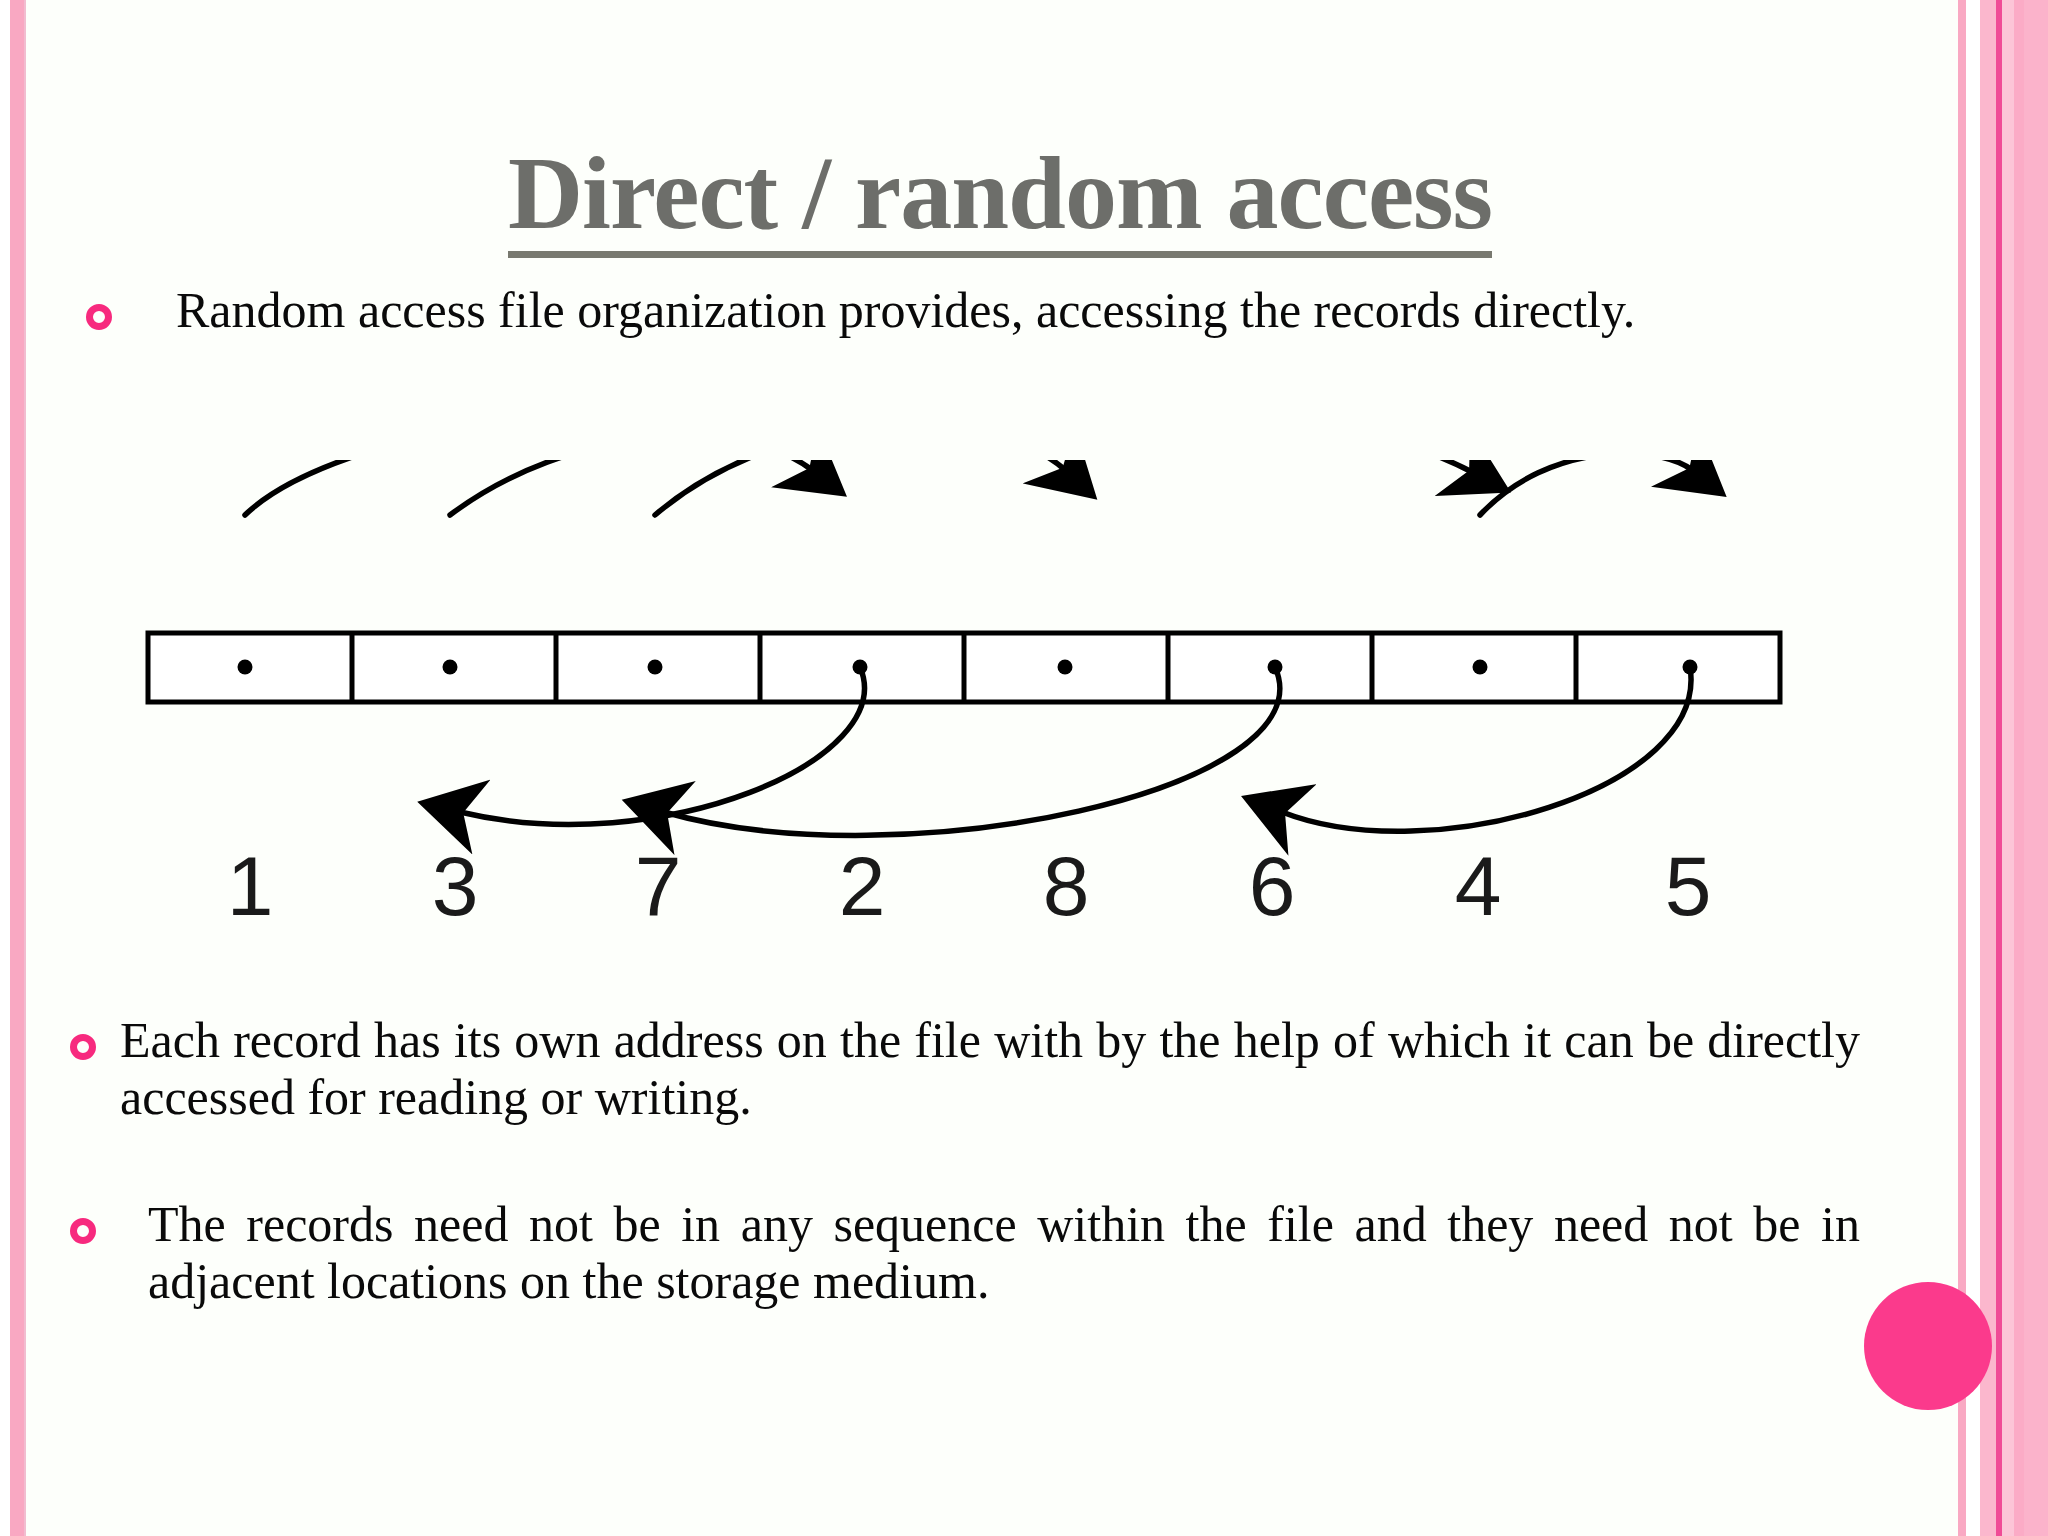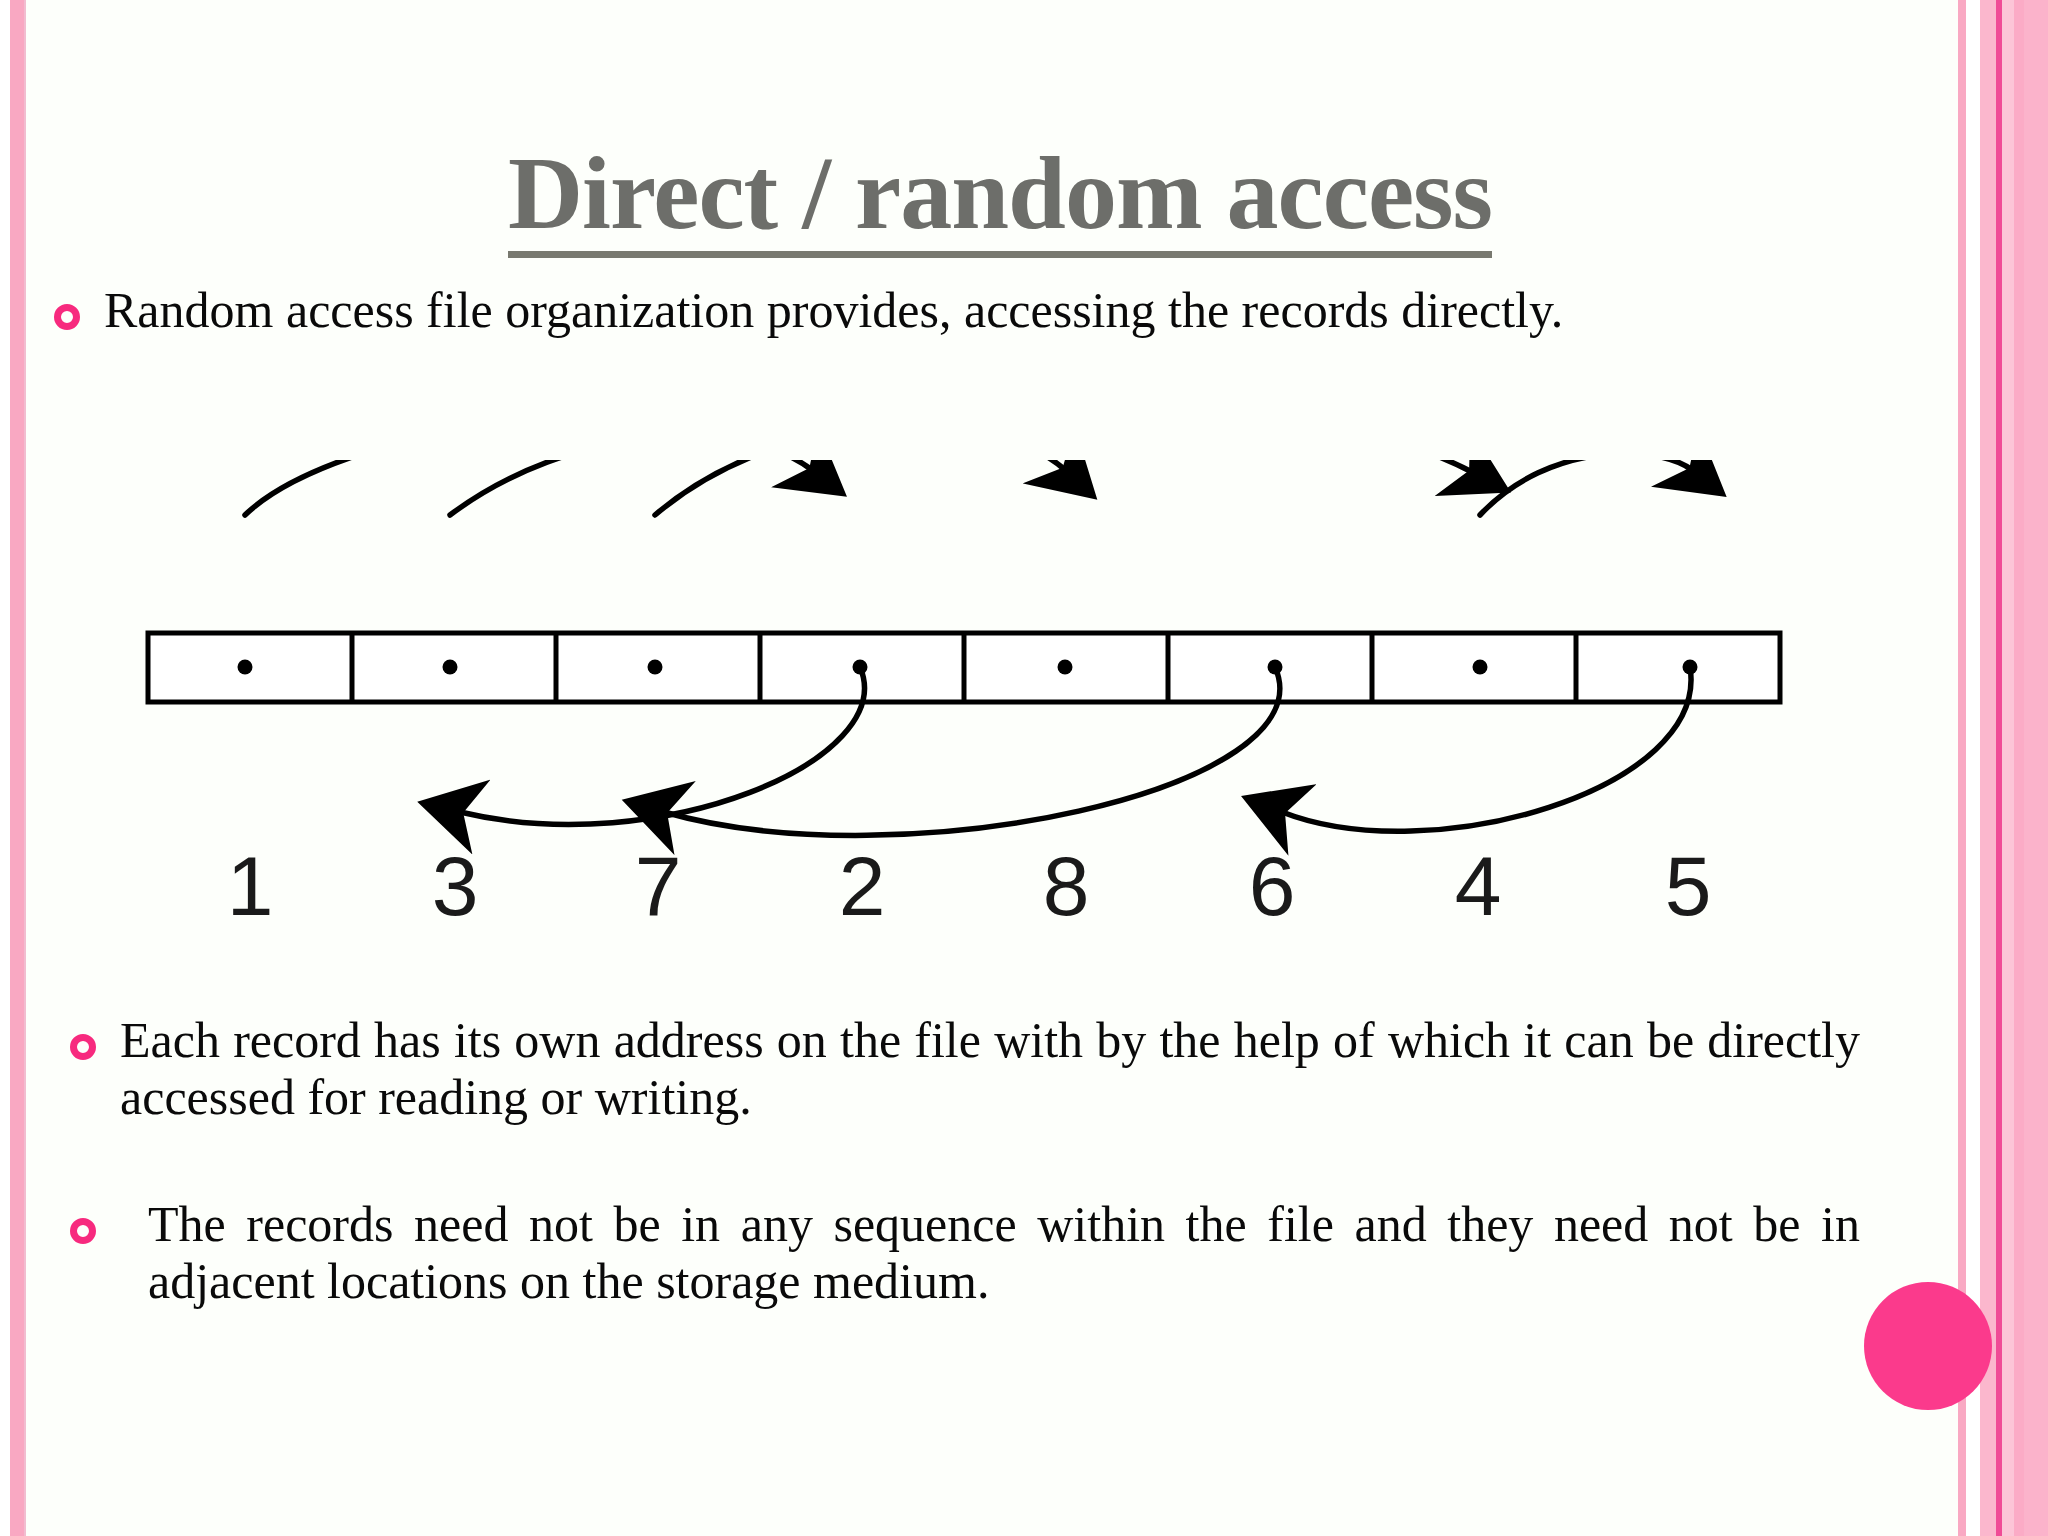--- a/index.html
+++ b/index.html
@@ -106,21 +106,21 @@
   <div class="stripe" style="left:1980px;width:16px;background:#fbb7cd;"></div>
   <div class="stripe" style="left:1996px;width:6px;background:#f04b96;"></div>
   <div class="stripe" style="left:2002px;width:12px;background:#fcc5d7;"></div>
   <div class="stripe" style="left:2014px;width:10px;background:#fbabc6;"></div>
   <div class="stripe" style="left:2024px;width:24px;background:#fbb3cb;"></div>
 
   <div id="title-block">
     <span id="page-title">Direct / random access</span>
   </div>
 
-  <div class="bullet-row" style="left:54px; top:282px; width:1790px;">
+  <div class="bullet-row" style="left:86px; top:282px; width:1790px;gap:40px;">
     <span class="bullet-marker"></span>
     <span class="bullet-text nojustify">Random access file organization provides, accessing the records directly.</span>
   </div>
 
   <div id="diagram">
     <svg width="1780" height="500" viewBox="0 0 1780 500" xmlns="http://www.w3.org/2000/svg">
       <defs>
         <marker id="ah-down" markerWidth="14" markerHeight="14" refX="4" refY="7" orient="auto" markerUnits="strokeWidth">
           <path d="M0,0 L12,7 L0,14 L3.4,7 Z" fill="#000"></path>
         </marker>

